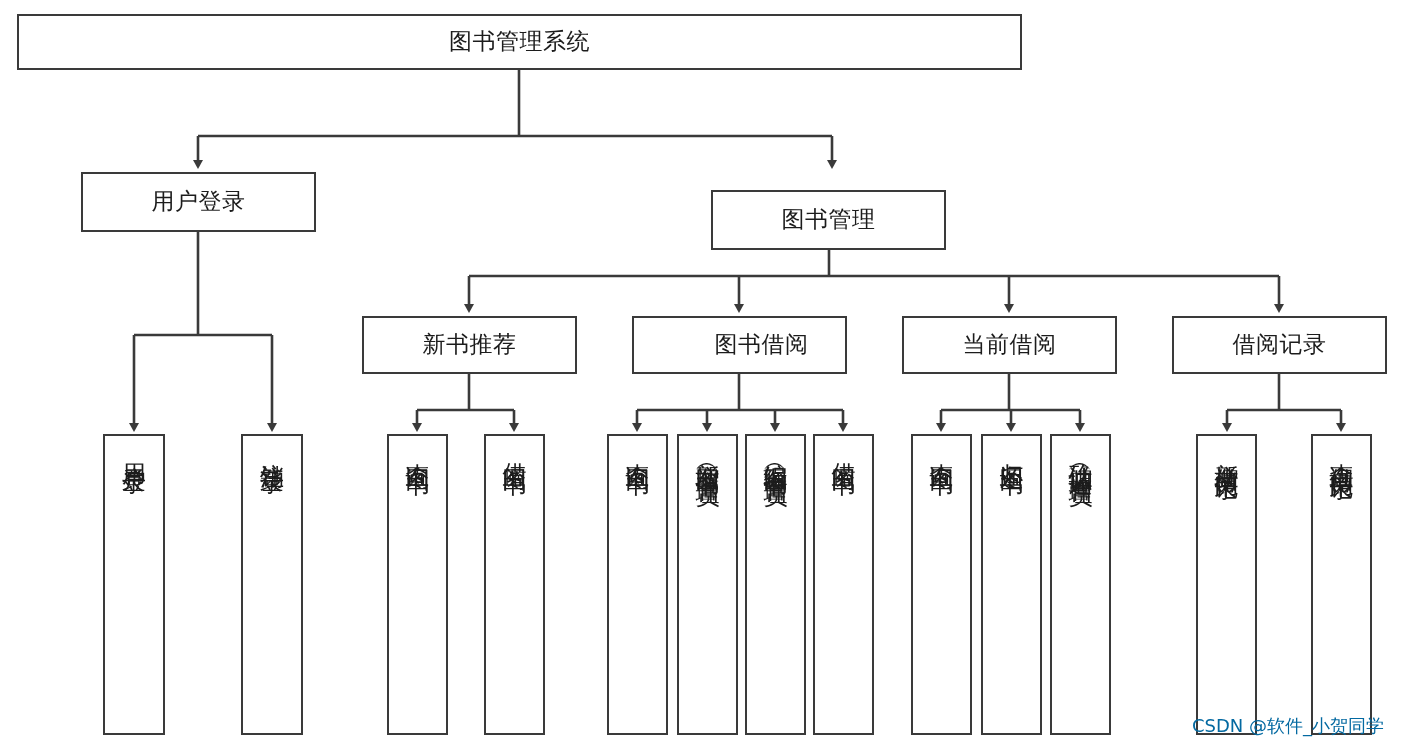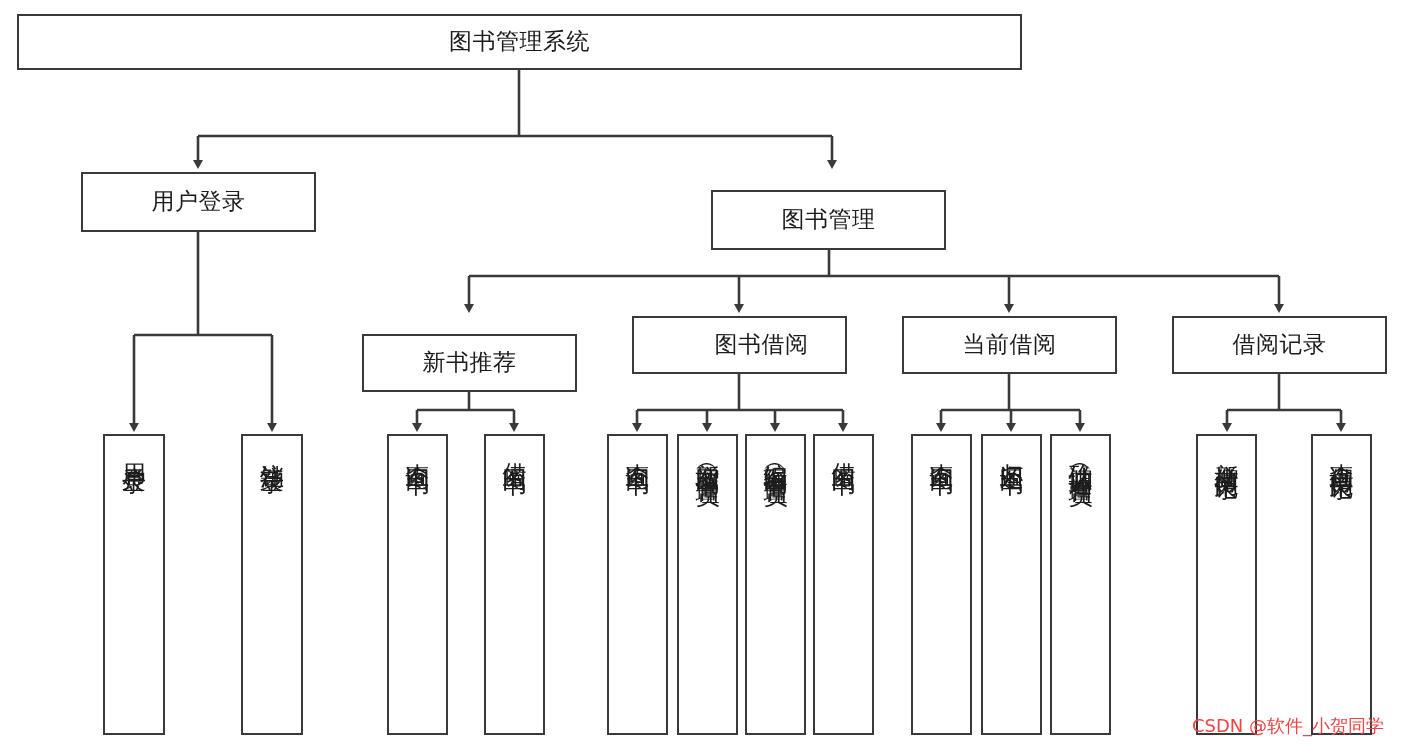--- a/index.html
+++ b/index.html
@@ -52,21 +52,21 @@
   }
   .node.vert .lbl {
     writing-mode: vertical-rl;
     text-orientation: upright;
     font-size: 24px;
     letter-spacing: 3px;
     line-height: 1;
   }
   .watermark {
     position: absolute;
-    color: #ef4444;
+    color: #0369a1;
     font-size: 18px;
     white-space: nowrap;
     z-index: 9;
     font-family: "DejaVu Sans", "Liberation Sans", sans-serif;
   }
 </style>
 </head>
 <body>
 
 <div id="canvas">
@@ -125,21 +125,21 @@
     <span class="lbl">图书管理系统</span>
   </div>
 
   <div class="node horiz" style="left:81px; top:172px; width:235px; height:60px;">
     <span class="lbl">用户登录</span>
   </div>
   <div class="node horiz" style="left:711px; top:159px; width:235px; height:60px;margin-top:31px;">
     <span class="lbl">图书管理</span>
   </div>
 
-  <div class="node horiz" style="left:362px; top:316px; width:215px; height:58px;margin-top:18px;">
+  <div class="node horiz" style="left:362px; top:316px; width:215px; height:58px;">
     <span class="lbl">新书推荐</span>
   </div>
   <div class="node horiz" style="left:632px; top:316px; width:215px; height:58px;padding-left:44px;">
     <span class="lbl">图书借阅</span>
   </div>
   <div class="node horiz" style="left:902px; top:316px; width:215px; height:58px;text-align:center;">
     <span class="lbl">当前借阅</span>
   </div>
   <div class="node horiz" style="left:1172px; top:316px; width:215px; height:58px;justify-content:center;">
     <span class="lbl">借阅记录</span>

